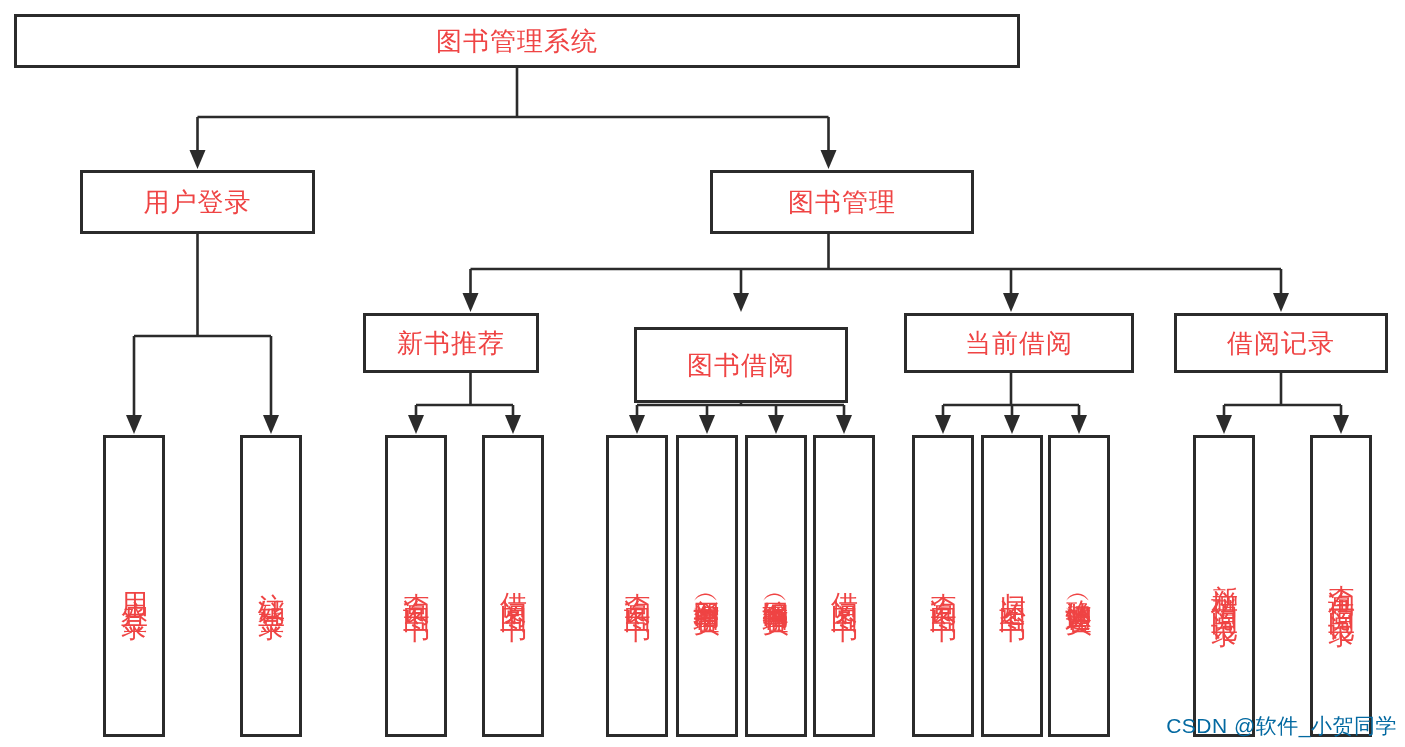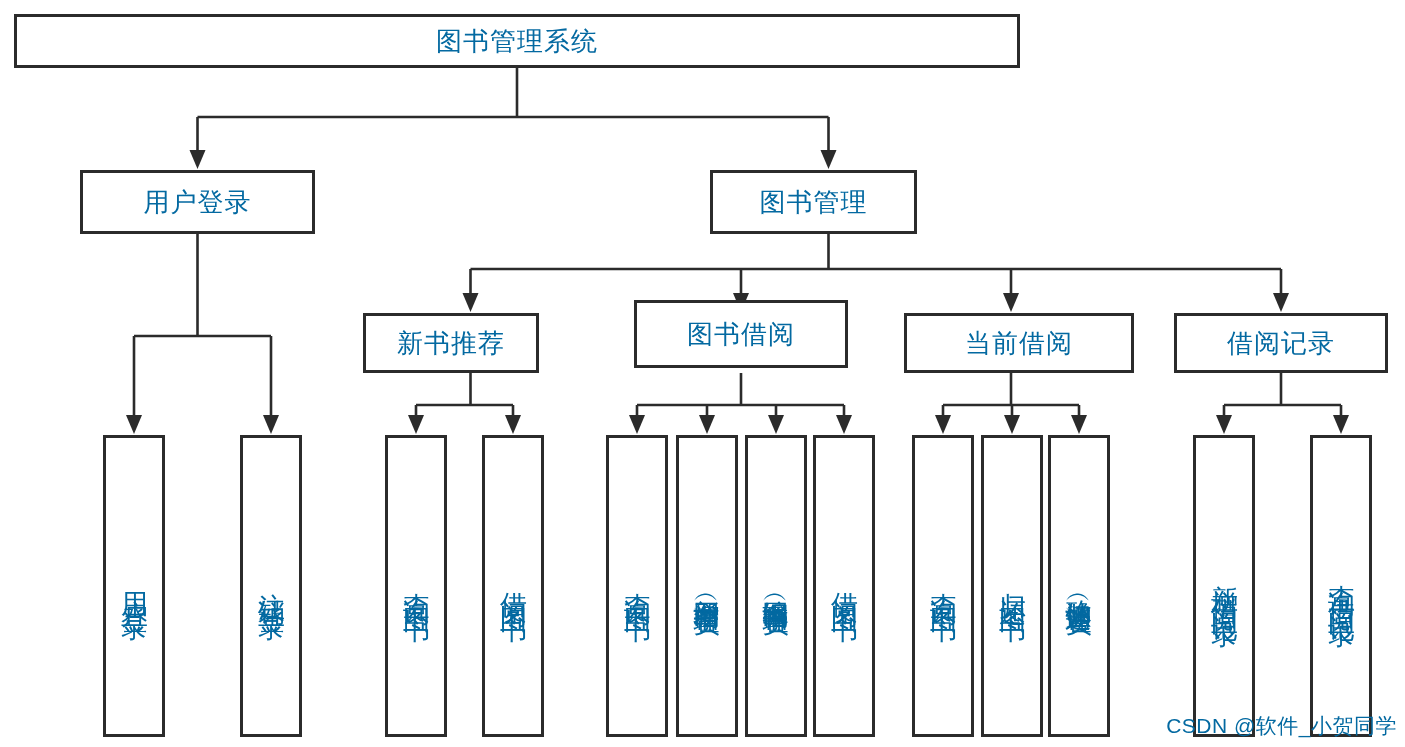--- a/index.html
+++ b/index.html
@@ -23,21 +23,21 @@
     height: 747px;
   }
   .box {
     position: absolute;
     box-sizing: border-box;
     background: #ffffff;
     border: 3px solid #2b2b2b;
     display: flex;
     align-items: center;
     justify-content: center;
-    color: #0369a1;
+    color: #ef4444;
   }
   .hlabel {
     font-size: 26px;
     letter-spacing: 1px;
     white-space: nowrap;
   }
   .vbox .vlabel {
     writing-mode: vertical-rl;
     text-orientation: mixed;
     font-size: 27px;
@@ -104,28 +104,28 @@
     </g>
   </svg>
 
   <div class="box" style="left:14px; top:14px; width:1006px; height:54px;">
     <span class="hlabel">图书管理系统</span>
   </div>
 
   <div class="box" style="left:80px; top:170px; width:235px; height:64px;">
     <span class="hlabel">用户登录</span>
   </div>
-  <div class="box" style="left:710px; top:170px; width:207px; height:64px;justify-content:center;">
+  <div class="box" style="left:710px; top:170px; width:264px; height:64px;justify-content:center;">
     <span class="hlabel">图书管理</span>
   </div>
 
   <div class="box" style="left:363px; top:313px; width:176px; height:60px;">
     <span class="hlabel">新书推荐</span>
   </div>
-  <div class="box" style="left:634px; top:300px; width:214px; height:68px;text-align:center;">
+  <div class="box" style="left:634px; top:327px; width:214px; height:76px;text-align:center;">
     <span class="hlabel">图书借阅</span>
   </div>
   <div class="box" style="left:904px; top:313px; width:230px; height:60px;">
     <span class="hlabel">当前借阅</span>
   </div>
   <div class="box" style="left:1174px; top:313px; width:214px; height:60px;">
     <span class="hlabel">借阅记录</span>
   </div>
 
   <div class="box vbox" style="left:103px; top:435px; width:62px; height:302px;">

